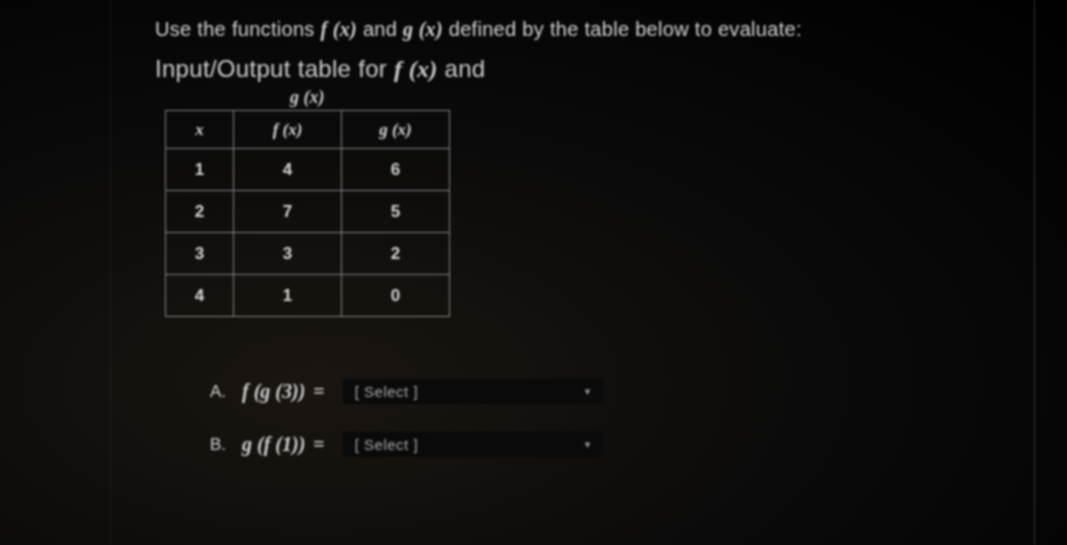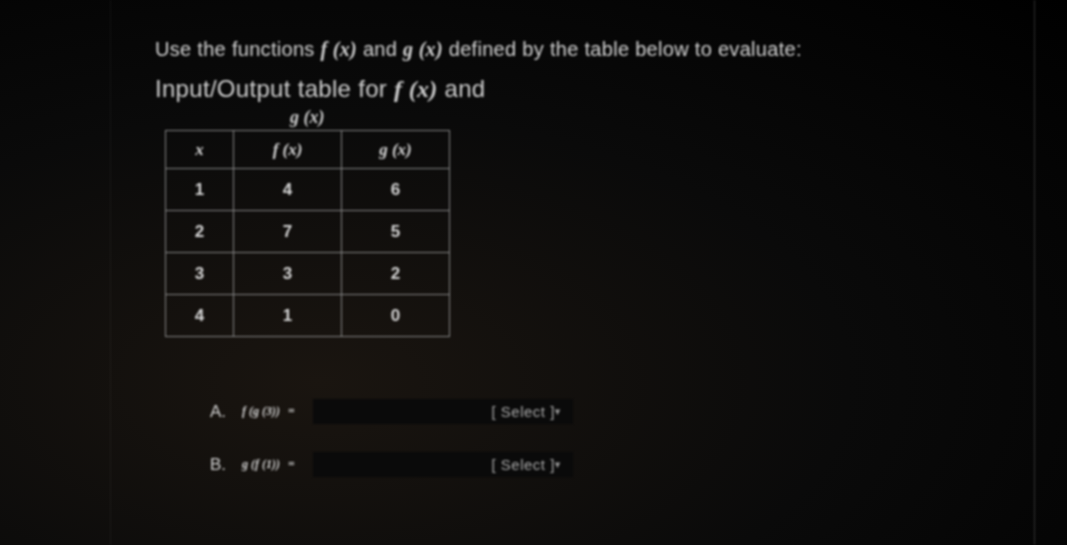--- a/index.html
+++ b/index.html
@@ -12,21 +12,20 @@
       height: 545px;
       background: radial-gradient(ellipse at 30% 70%, #1a1510 0%, #0a0a0a 50%, #000000 100%);
       font-family: 'Arial', sans-serif;
       color: #c8c8c8;
       overflow: hidden;
       position: relative;
       filter: blur(0.8px);
     }
     .content {
       padding: 18px 0 0 155px;
-      margin-top: 20px;
     }
     .instruction {
       font-size: 20px;
       color: #d5d5d5;
       letter-spacing: 0.3px;
       margin-bottom: 14px;
     }
     .table-caption {
       font-size: 24px;
       color: #d0d0d0;
@@ -92,39 +91,39 @@
     }
     .q-label {
       width: 32px;
       font-size: 17px;
     }
     .q-expr {
       font-family: 'Georgia', serif;
       font-style: italic;
       font-weight: bold;
       margin-right: 10px;
-      font-size: 12px;
+      font-size: 20px;
     }
     .eq {
       font-style: normal;
       font-weight: bold;
       margin: 0 8px;
     }
     .select-box {
       background: #0a0a0a;
       border: none;
       color: #aaa;
       font-size: 15px;
       padding: 4px 12px;
       letter-spacing: 0.5px;
       cursor: pointer;
       width: 260px;
       display: flex;
       align-items: center;
-      justify-content: flex-end;
+      justify-content: space-between;
     }
     .select-box .arrow {
       font-size: 11px;
       color: #999;
     }
     .vline-right {
       position: absolute;
       right: 32px;
       top: 0;
       bottom: 0;

